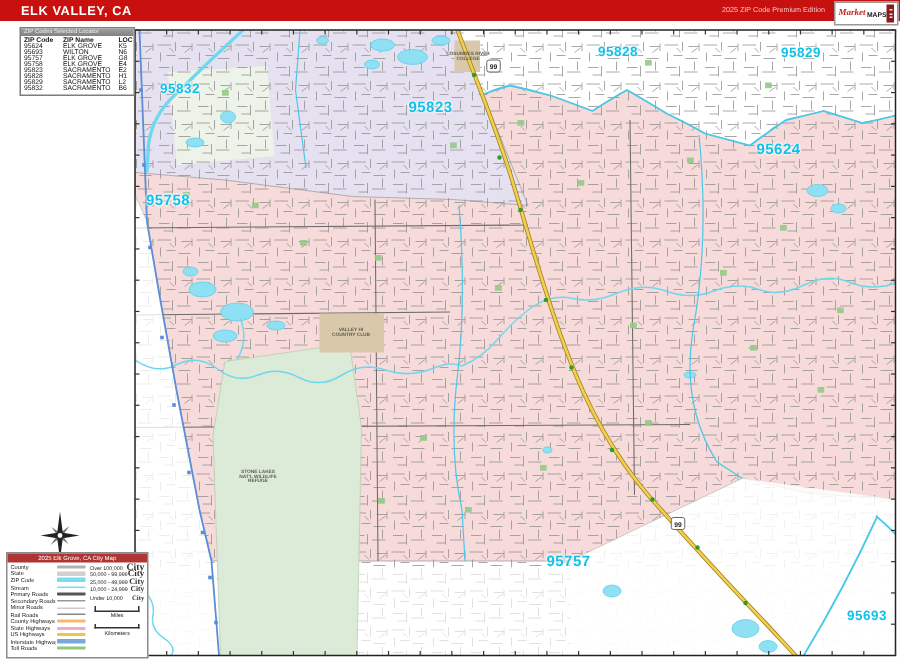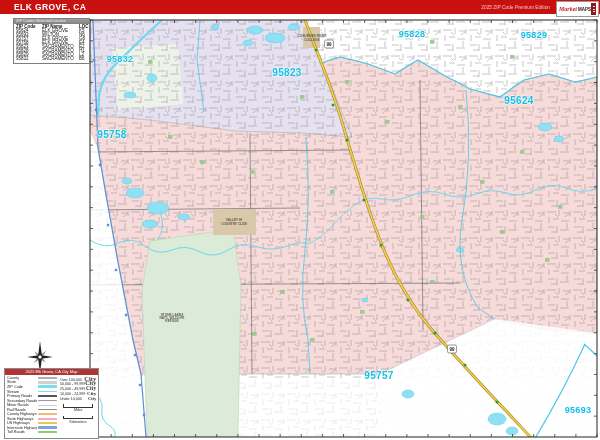--- a/index.html
+++ b/index.html
@@ -274,21 +274,21 @@
       <line x1="90" y1="374.4500000000001" x2="93" y2="374.4500000000001"></line>
       <line x1="594" y1="374.4500000000001" x2="597" y2="374.4500000000001"></line>
       <line x1="90" y1="395.3000000000001" x2="93" y2="395.3000000000001"></line>
       <line x1="594" y1="395.3000000000001" x2="597" y2="395.3000000000001"></line>
       <line x1="90" y1="416.15000000000015" x2="93" y2="416.15000000000015"></line>
       <line x1="594" y1="416.15000000000015" x2="597" y2="416.15000000000015"></line>
     </g>
 </svg>
 
 <div id="banner">
-  <span class="btitle">ELK GROVE, CA</span>
+  <span class="btitle">ELK VALLEY, CA</span>
   <span class="edition">2025 ZIP Code Premium Edition</span>
 </div>
 <div id="logo">
   <span class="brand">Market</span>
   <span class="brand2">MAPS</span>
   <span class="mini">
       <i></i>
       <i></i>
       <i></i>
     </span>

